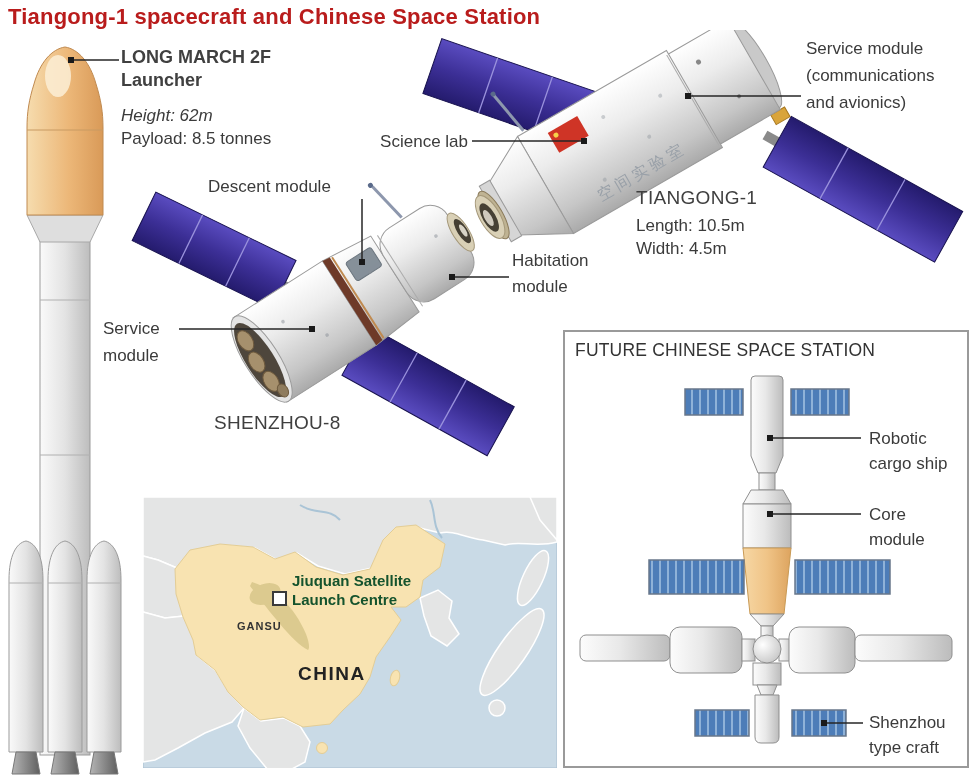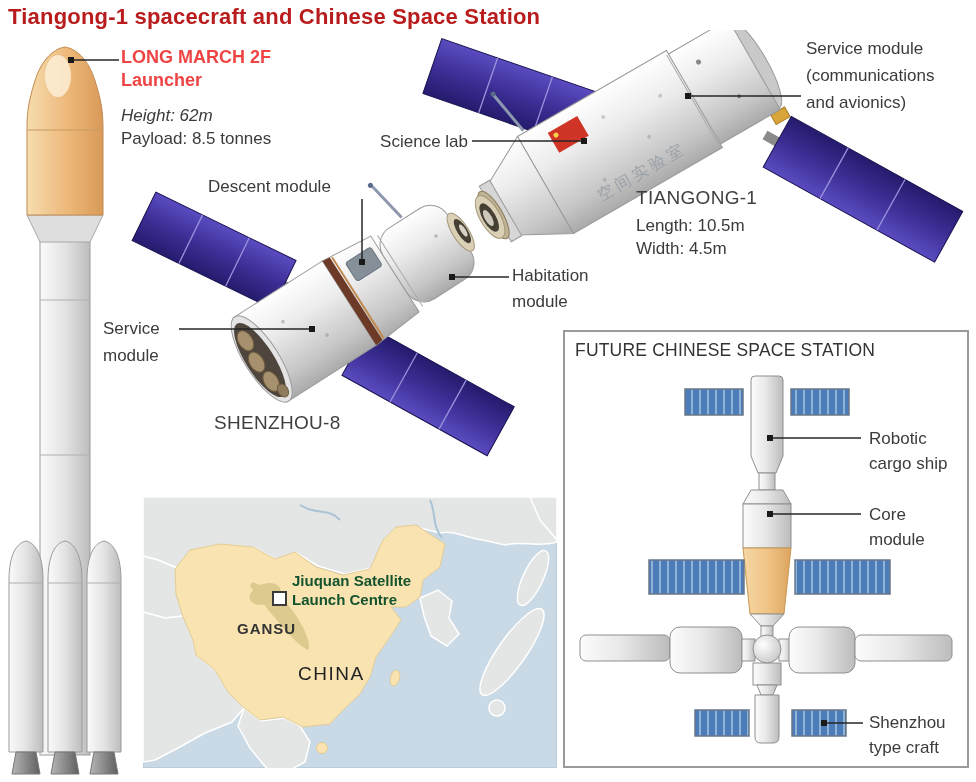--- a/index.html
+++ b/index.html
@@ -1,28 +1,28 @@
 <!DOCTYPE html>
 <html><head>
 <meta charset="utf-8">
 <style>
   html,body{margin:0;padding:0;background:#fff;}
   #canvas{position:relative;width:976px;height:782px;background:#fff;overflow:hidden;
           font-family:"Liberation Sans","DejaVu Sans",sans-serif;color:#3b3b3b;}
   .abs{position:absolute;}
   #page-title{font-size:22px;font-weight:bold;color:#b91c1c;letter-spacing:0.2px;}
   .label{font-size:17px;line-height:23px;color:#3b3b3b;}
-  .label .b{font-weight:bold;font-size:18px;line-height:23px;color:#ef4444;}
+  .label .b{font-weight:bold;font-size:18px;line-height:23px;color:#404040;}
   .lh27{line-height:27px;}
   .name{font-size:19px;font-weight:normal;color:#3f3f3f;letter-spacing:0.3px;}
   .tg-block .name{display:block;margin-bottom:5px;}
   .right{text-align:right;}
   .map-label{font-weight:bold;color:#14532d;font-size:15px;line-height:19px;}
-  .map-country{font-weight:normal;color:#222;font-size:19px;letter-spacing:1.5px;}
-  .map-province{font-weight:bold;color:#333;font-size:15px;letter-spacing:1px;}
+  .map-country{font-weight:bold;color:#222;font-size:19px;letter-spacing:1.5px;}
+  .map-province{font-weight:bold;color:#333;font-size:11px;letter-spacing:1px;}
   #station-panel{left:563px;top:330px;width:406px;height:438px;background:#fff;
                  border:2px solid #9a9a9a;box-sizing:border-box;}
   #station-title{position:absolute;left:10px;top:8px;font-size:17.5px;font-weight:normal;color:#333;letter-spacing:0.2px;}
   .st-label{position:absolute;font-size:17px;line-height:25px;color:#3b3b3b;}
   svg{display:block;}
 </style>
 </head>
 <body>
 
 <div id="canvas">
@@ -192,21 +192,21 @@
   <div class="abs label right" style="left:356px;top:130px;width:112px;">Science lab</div>
 
   <div class="abs label lh27" style="left:806px;top:35px;">
     <div>Service module</div>
     <div>(communications</div>
     <div>and avionics)</div>
   </div>
 
   <div class="abs label" style="left:208px;top:175px;">Descent module</div>
 
-  <div class="abs label" style="left:512px;top:263px;line-height:26px;">
+  <div class="abs label" style="left:512px;top:248px;line-height:26px;">
     <div>Habitation</div>
     <div>module</div>
   </div>
 
   <div class="abs label lh27" style="left:103px;top:315px;">
     <div>Service</div>
     <div>module</div>
   </div>
 
   <div class="abs label tg-block" style="left:636px;top:186px;">

